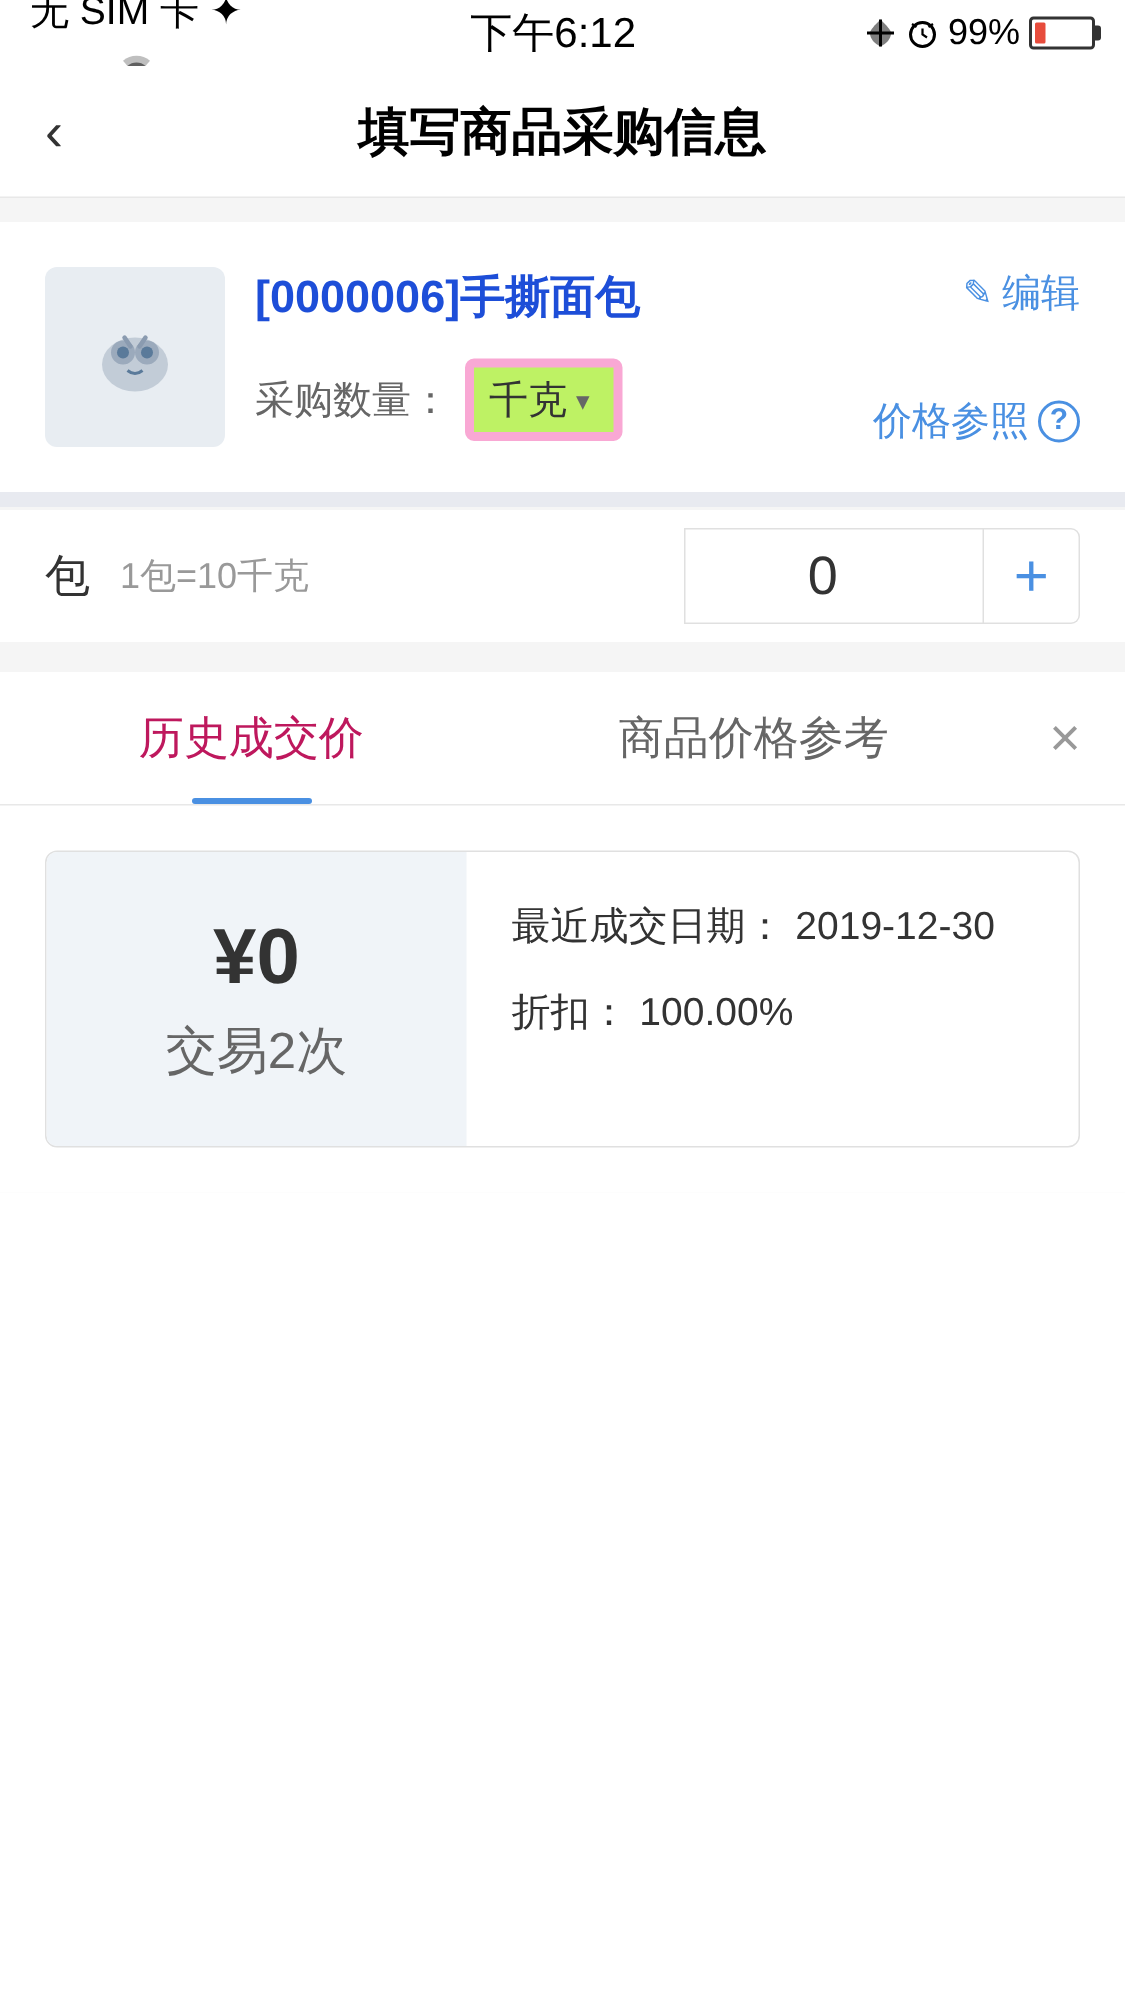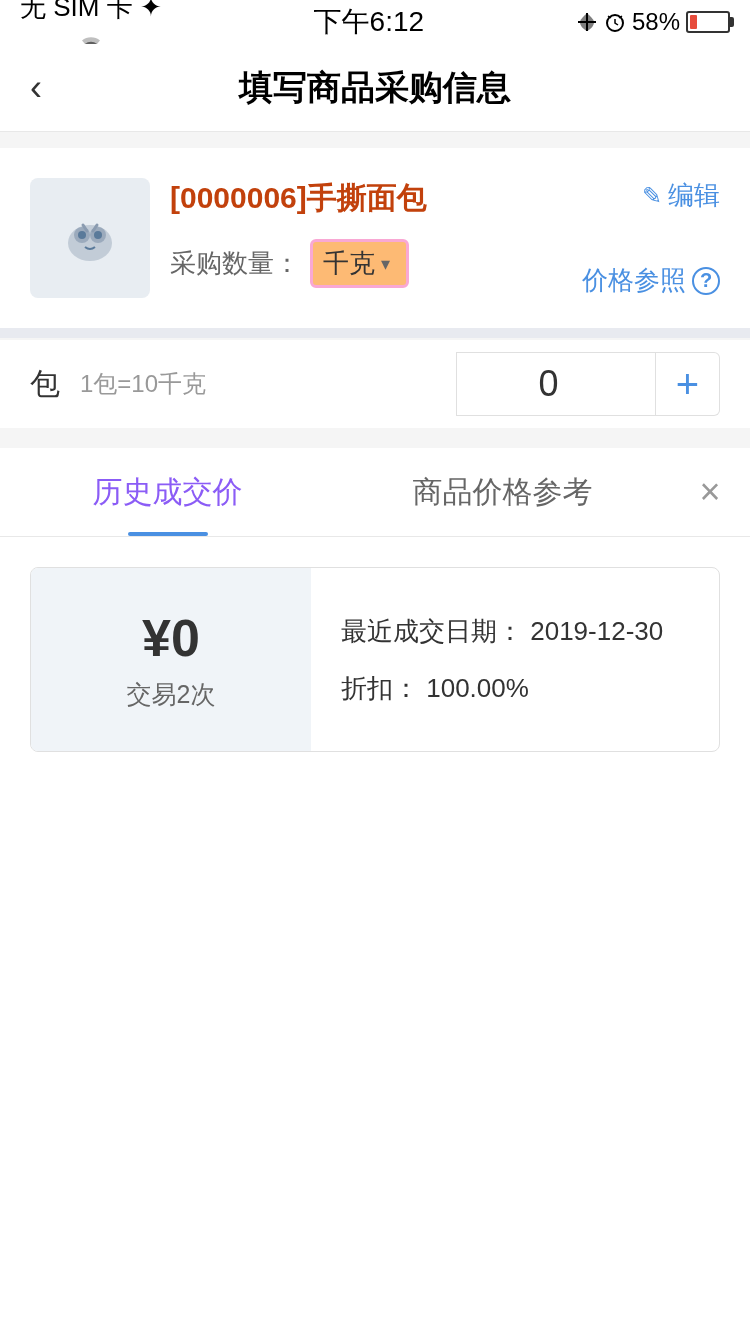--- a/index.html
+++ b/index.html
@@ -116,39 +116,39 @@
       align-items: center;
       justify-content: center;
       flex-shrink: 0;
     }
     .product-info {
       flex: 1;
     }
     .product-name {
       font-size: 30px;
       font-weight: 600;
-      color: #c2410c;
+      color: #1d4ed8;
       margin-bottom: 20px;
     }
     .product-unit-row {
       display: flex;
       align-items: center;
       gap: 10px;
     }
     .unit-label {
       font-size: 26px;
       color: #666;
     }
     .unit-select {
-      border: 3px solid #f9a8d4;
+      border: 6px solid #f9a8d4;
       border-radius: 6px;
       padding: 4px 16px 4px 10px;
       font-size: 26px;
       color: #333;
-      background: #fdba74;
+      background: #bef264;
       display: flex;
       align-items: center;
       gap: 6px;
       cursor: pointer;
     }
     .unit-select .chevron {
       font-size: 18px;
       color: #666;
     }
     .edit-btn {
@@ -254,21 +254,21 @@
       flex: 1;
       height: 88px;
       display: flex;
       align-items: center;
       justify-content: center;
       font-size: 30px;
       cursor: pointer;
       position: relative;
     }
     .tab-item.active {
-      color: #8b5cf6;
+      color: #be185d;
     }
     .tab-item.inactive {
       color: #666;
     }
     .tab-underline {
       position: absolute;
       bottom: 0;
       left: 50%;
       transform: translateX(-50%);
       width: 80px;
@@ -305,30 +305,29 @@
       align-items: center;
       justify-content: center;
       padding: 40px 20px;
     }
     .history-price {
       font-size: 52px;
       font-weight: 600;
       color: #333;
     }
     .history-count {
-      font-size: 25px;
+      font-size: 34px;
       color: #666;
       margin-top: 10px;
     }
     .history-right {
       flex: 1;
       padding: 30px 30px;
       display: flex;
       flex-direction: column;
-      justify-content: center;
       gap: 18px;
     }
     .history-detail-row {
       font-size: 26px;
       color: #333;
       line-height: 1.5;
     }
     .history-detail-label {
       color: #333;
     }
@@ -358,21 +357,21 @@
   <div class="status-right">
     <svg width="22" height="22" viewBox="0 0 22 22">
       <path d="M11 2 L11 20 M2 11 L20 11" stroke="#000" stroke-width="2"></path>
       <path d="M11 2 C15 6 18 9 18 11 C18 15 15 18 11 20 C7 18 4 15 4 11 C4 9 7 6 11 2Z" fill="#000" opacity="0.5"></path>
     </svg>
     <svg width="22" height="22" viewBox="0 0 22 22">
       <circle cx="11" cy="12" r="8" fill="none" stroke="#000" stroke-width="2"></circle>
       <path d="M11 8v4l3 2" stroke="#000" stroke-width="1.5" fill="none"></path>
       <path d="M4 5l3 2M18 5l-3 2" stroke="#000" stroke-width="1.5"></path>
     </svg>
-    <span>58%</span>
+    <span>99%</span>
     <div class="battery">
       <div class="battery-fill"></div>
     </div>
   </div>
 </div>
 
 <div class="nav-bar">
   <div class="nav-back">
     <span>‹</span>
   </div>

